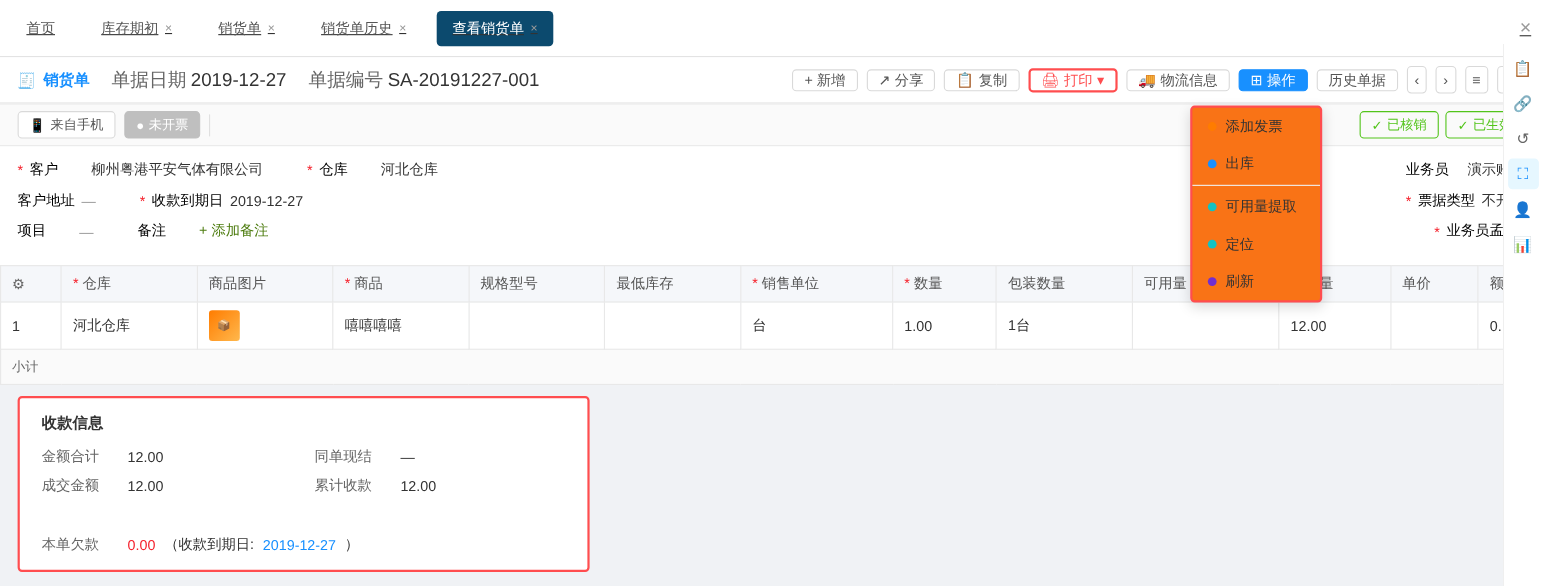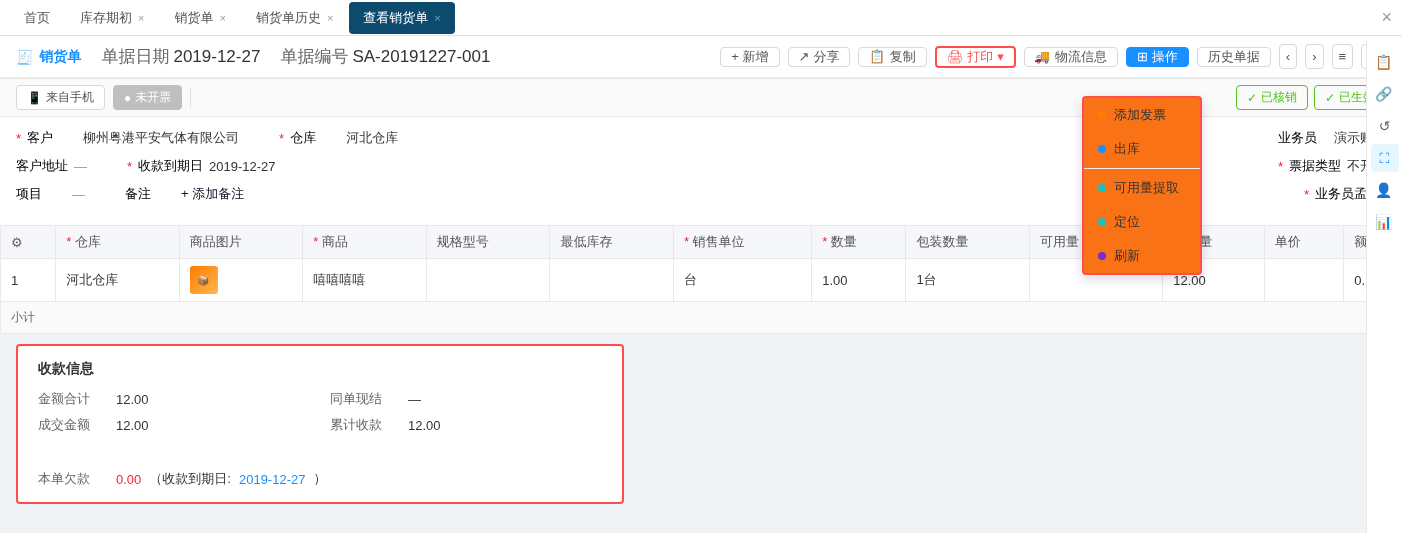--- a/index.html
+++ b/index.html
@@ -1,21 +1,21 @@
 <!DOCTYPE html>
 <html><head>
   <meta charset="utf-8">
   <style>
     * { box-sizing: border-box; margin: 0; padding: 0; }
     body { font-family: 'Microsoft YaHei', '微软雅黑', sans-serif; font-size: 13px; background: #f0f2f5; color: #333; }
 
     
     .tab-bar {
       display: flex; align-items: center; background: #fff; border-bottom: 1px solid #e0e0e0;
-      height: 36px; padding: 0 10px; gap: 2px;
+      height: 52px; padding: 0 10px; gap: 14px; text-decoration: underline;
     }
     .tab-item {
       display: flex; align-items: center; padding: 0 14px; height: 32px; border-radius: 4px 4px 0 0;
       cursor: pointer; font-size: 13px; color: #555; gap: 6px; position: relative;
     }
     .tab-item.highlight { background: #0c4a6e; color: #fff; border-radius: 4px; }
     .tab-close { font-size: 11px; color: #999; cursor: pointer; }
     .tab-bar-right { margin-left: auto; color: #999; cursor: pointer; font-size: 18px; }
 
     
@@ -76,21 +76,21 @@
 
     
     .product-img {
       width: 28px; height: 28px; background: linear-gradient(135deg, #ff7c00 0%, #ffb84d 100%);
       border-radius: 3px; display: flex; align-items: center; justify-content: center; color: #fff; font-size: 10px;
     }
 
     
     .payment-box {
       margin: 10px 16px; border: 2px solid #ff4d4f; border-radius: 4px; padding: 14px 20px;
-      width: 608px; background: #fff;
+      width: 520px; background: #fff;
     }
     .payment-title { font-size: 14px; font-weight: bold; margin-bottom: 12px; }
     .payment-grid { display: grid; grid-template-columns: 1fr 1fr; gap: 8px 20px; }
     .payment-row { display: flex; align-items: center; gap: 8px; font-size: 13px; }
     .payment-label { color: #666; min-width: 70px; }
     .payment-value { color: #333; }
     .payment-value.red { color: #f5222d; }
     .payment-value.date { color: #1890ff; }
 
     
@@ -256,21 +256,21 @@
       <span class="field-value">不开票</span>
     </div>
   </div>
   <div class="form-row">
     <div class="field">
       <span class="field-label">项目</span>
       <span class="field-value muted">—</span>
     </div>
     <div class="field">
       <span class="field-label">备注</span>
-      <span style="color:#0f172a;cursor:pointer;">+ 添加备注</span>
+      <span style="color:#4d7c0f;cursor:pointer;">+ 添加备注</span>
     </div>
     <div class="field" style="margin-left:auto;">
       <span class="req">*</span>
       <span class="field-label">业务员孟</span>
       <span class="field-value muted">—</span>
     </div>
   </div>
 </div>
 
 <div style="overflow-x:auto;padding:0 0 0 0;">

